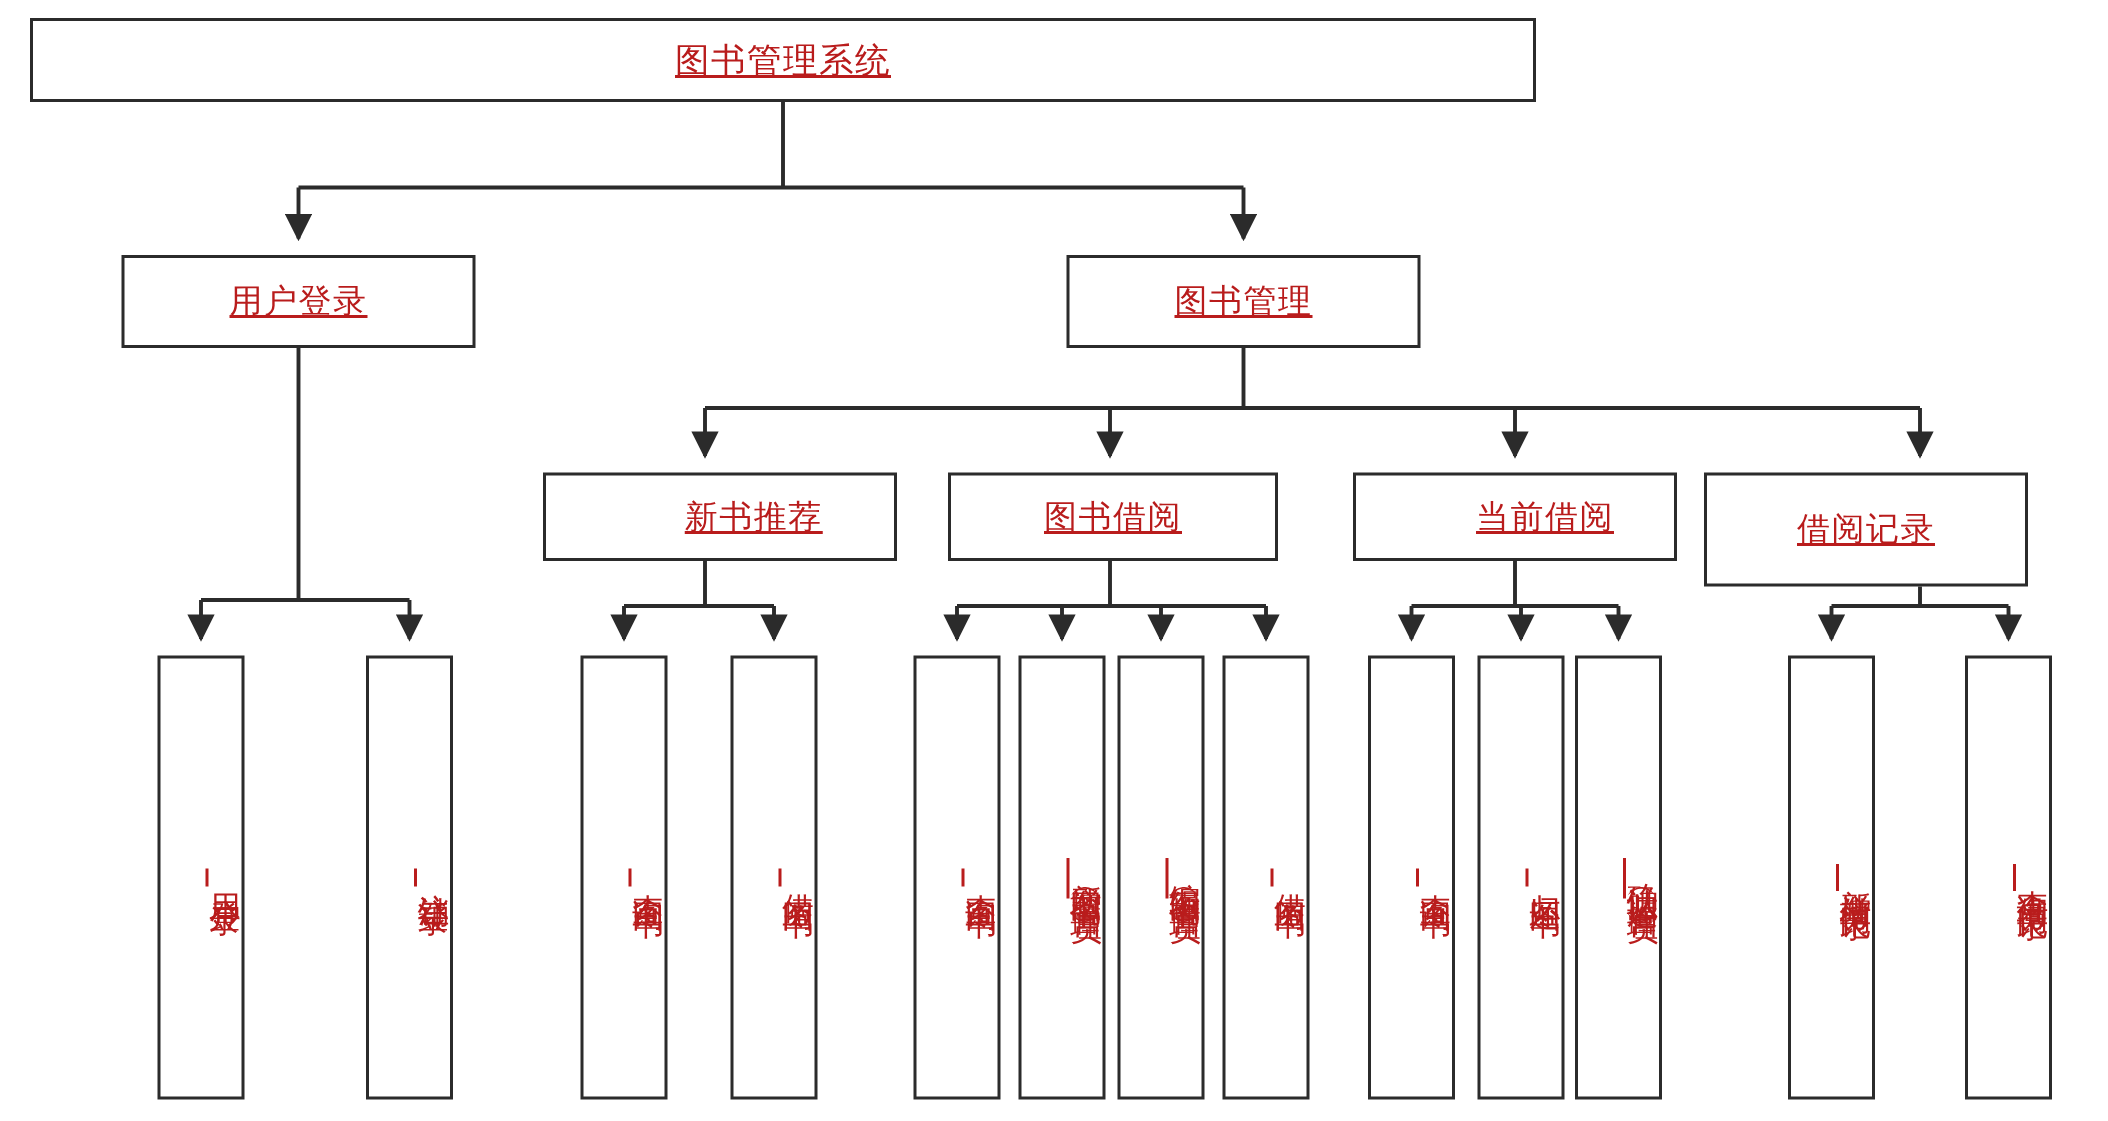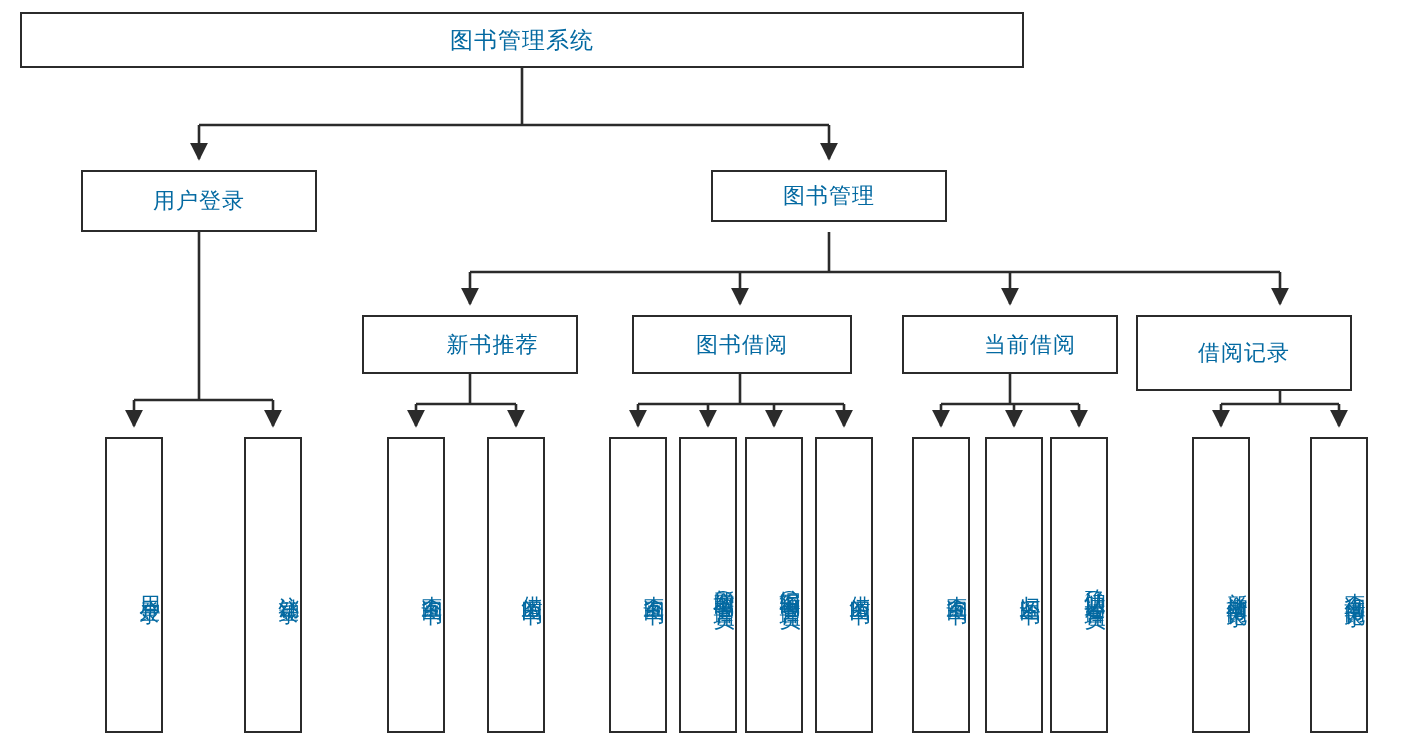--- a/index.html
+++ b/index.html
@@ -26,21 +26,22 @@
     pointer-events: none;
   }
   .node {
     position: absolute;
     box-sizing: border-box;
     border: 2px solid #2b2b2b;
     background: #ffffff;
     display: flex;
     align-items: center;
     justify-content: center;
-    color: #0369a1;
+    color: #b91c1c;
+    text-decoration: underline;
   }
   .node.h {
     font-size: 22px;
     letter-spacing: 1px;
   }
   .node.v {
     writing-mode: vertical-rl;
     text-orientation: upright;
     font-size: 21px;
     letter-spacing: 3px;
@@ -115,24 +116,24 @@
       </g>
   </svg>
 
   <div id="nodes">
       <div class="node h root" style="left: 20px; top: 12px; width: 1004px; height: 56px;">
         <span class="htext">图书管理系统</span>
       </div>
       <div class="node h lvl2" style="left: 81px; top: 170px; width: 236px; height: 62px;">
         <span class="htext">用户登录</span>
       </div>
-      <div class="node h lvl2" style="left: 711px; top: 170px; width: 236px; height: 52px;">
+      <div class="node h lvl2" style="left: 711px; top: 170px; width: 236px; height: 62px;">
         <span class="htext">图书管理</span>
       </div>
-      <div class="node h lvl3" style="left: 362px; top: 315px; width: 216px; height: 59px; padding-left: 45px;">
+      <div class="node h lvl3" style="left: 362px; top: 315px; width: 236px; height: 59px; padding-left: 45px;">
         <span class="htext">新书推荐</span>
       </div>
       <div class="node h lvl3" style="left: 632px; top: 315px; width: 220px; height: 59px;">
         <span class="htext">图书借阅</span>
       </div>
       <div class="node h lvl3" style="left: 902px; top: 315px; width: 216px; height: 59px; padding-left: 40px;">
         <span class="htext">当前借阅</span>
       </div>
       <div class="node h lvl3" style="left: 1136px; top: 315px; width: 216px; height: 76px;">
         <span class="htext">借阅记录</span>

